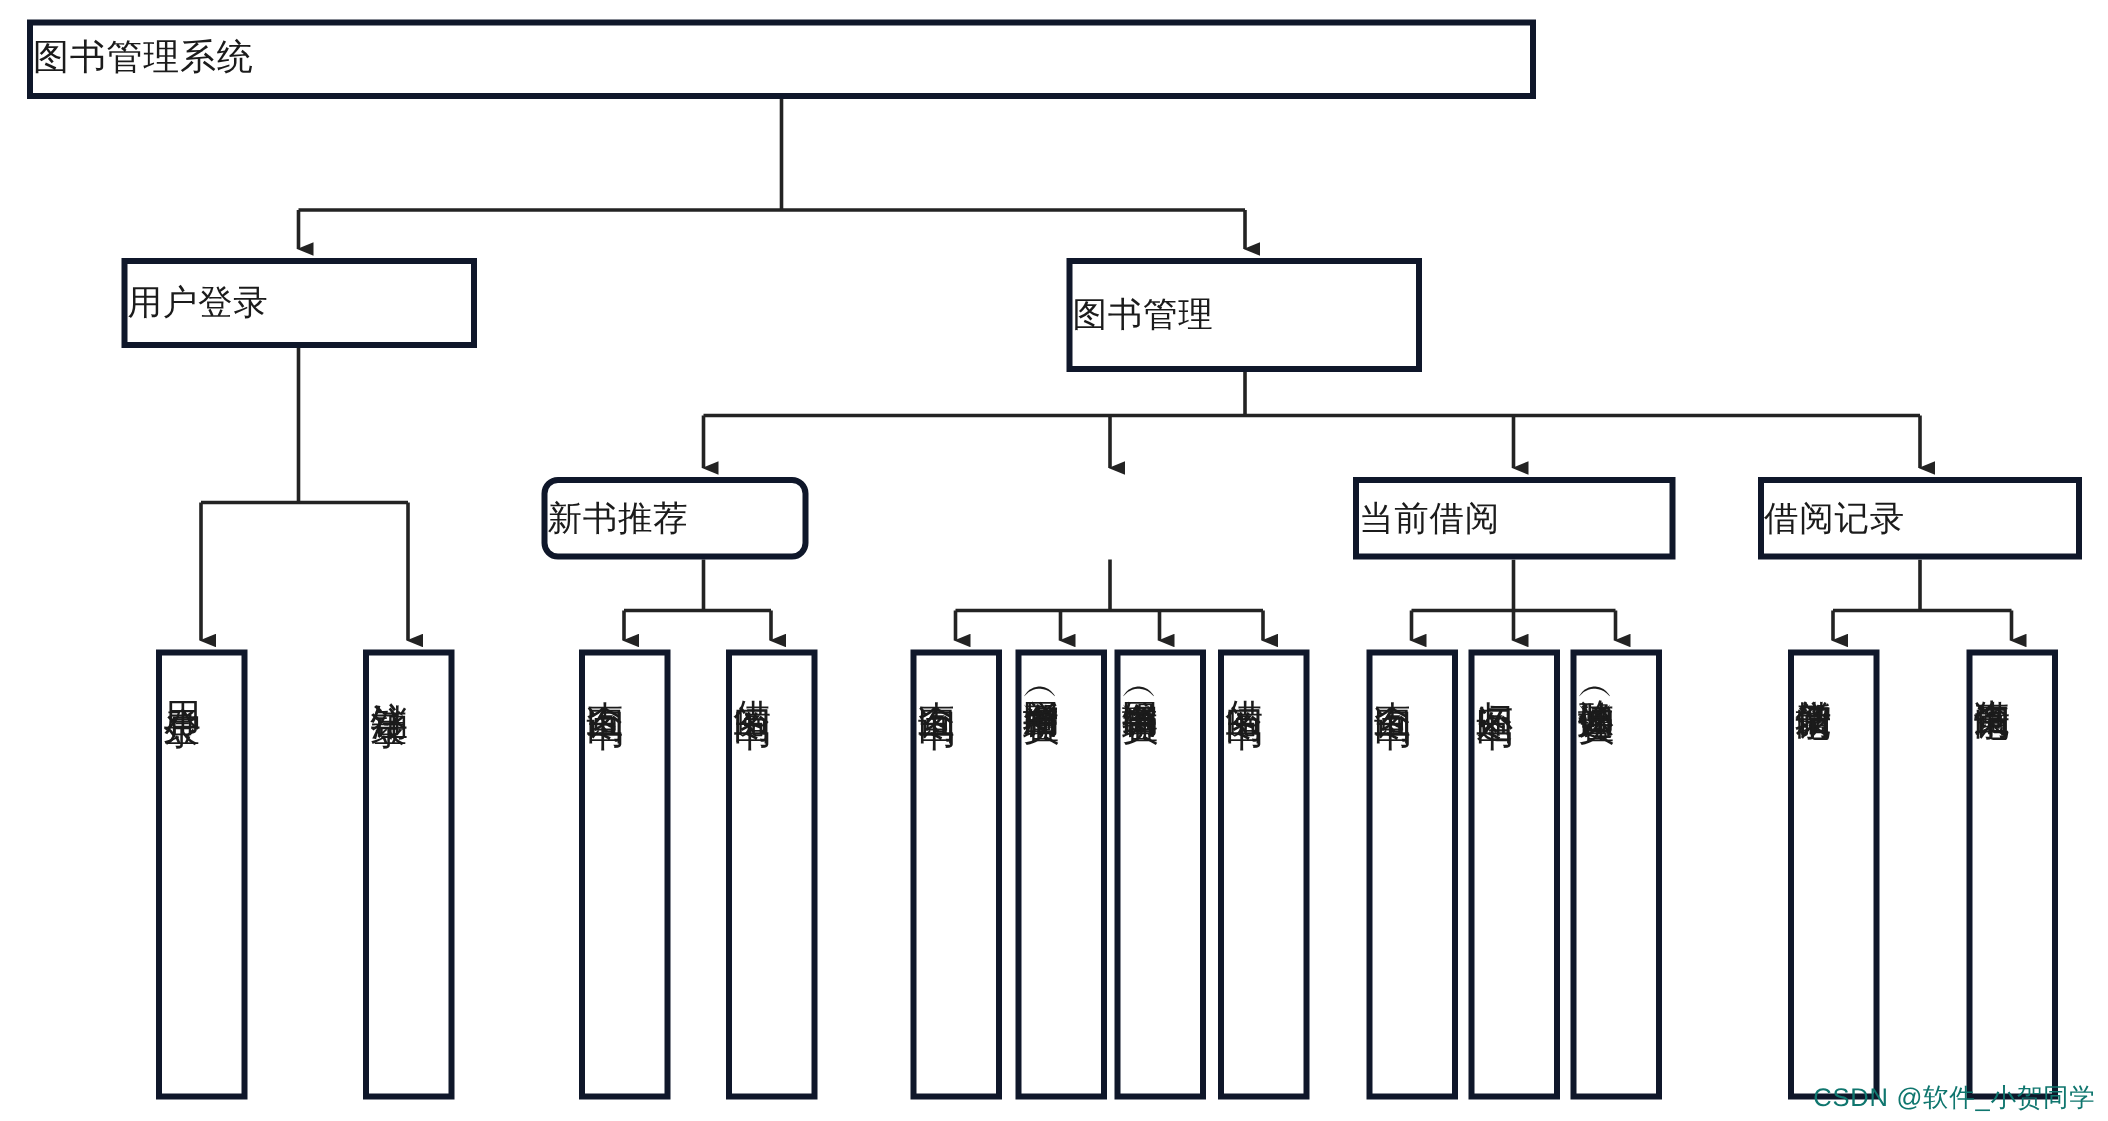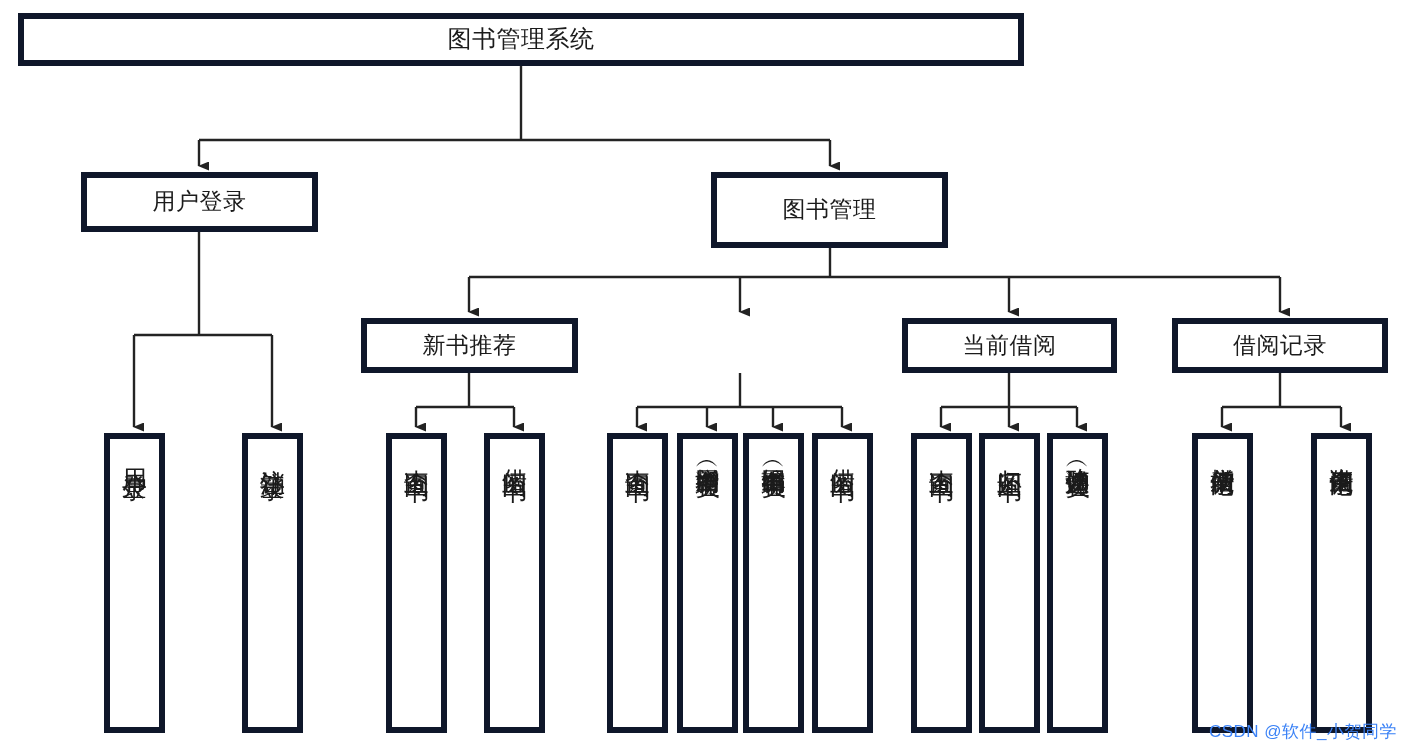--- a/index.html
+++ b/index.html
@@ -17,24 +17,23 @@
   }
   #edge-layer{
     position:absolute;left:0;top:0;
     width:1405px;height:747px;
     pointer-events:none;
   }
   .node{
     position:absolute;
     box-sizing:border-box;
     background:#ffffff;
-    border:6px solid #0f172a;
+    border:4px solid #0f172a;
     display:flex;
     align-items:center;
-    justify-content:center;
     color:#1b1b1b;
     z-index:2;
   }
   .node-label{
     display:block;
     text-align:center;
     line-height:1.18;
     letter-spacing:0.5px;
     white-space:pre;
   }
@@ -57,21 +56,21 @@
     letter-spacing:3px;
   }
   .node.leaf.tall-text .node-label{
     font-size:24px;
     letter-spacing:1px;
   }
   #watermark{
     position:absolute;
     right:8px;bottom:4px;
     font-size:17px;
-    color:#3b82f6;
+    color:#0f766e;
     letter-spacing:0.5px;
     z-index:5;
     user-select:none;
     white-space:nowrap;
   }
 </style>
 </head>
 <body>
 
 <div id="diagram-root">
@@ -130,21 +129,21 @@
     <span class="node-label">图书管理系统</span>
   </div>
 
   <div class="node horizontal" style="left:81px;top:172px;width:237px;height:60px;">
     <span class="node-label">用户登录</span>
   </div>
   <div class="node horizontal" style="left:711px;top:172px;width:237px;height:76px;">
     <span class="node-label">图书管理</span>
   </div>
 
-  <div class="node horizontal" style="left:361px;top:318px;width:217px;height:55px;">
+  <div class="node horizontal" style="left:361px;top:318px;width:178px;height:55px;border-radius:11px;">
     <span class="node-label">新书推荐</span>
   </div>
   <div class="node horizontal" style="left:902px;top:318px;width:215px;height:55px;">
     <span class="node-label">当前借阅</span>
   </div>
   <div class="node horizontal" style="left:1172px;top:318px;width:216px;height:55px;">
     <span class="node-label">借阅记录</span>
   </div>
 
   <div class="node leaf" style="left:104px;top:433px;width:61px;height:300px;">

